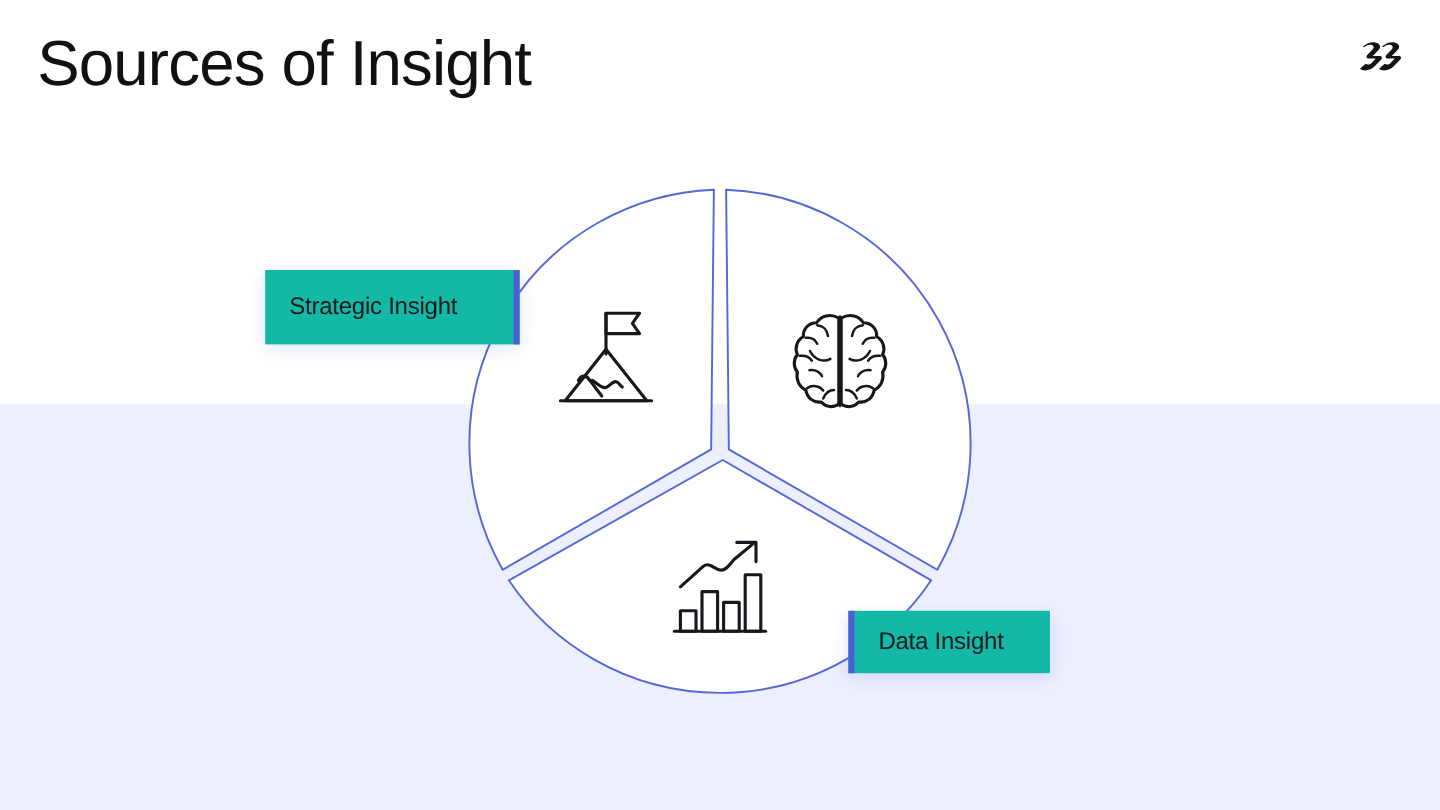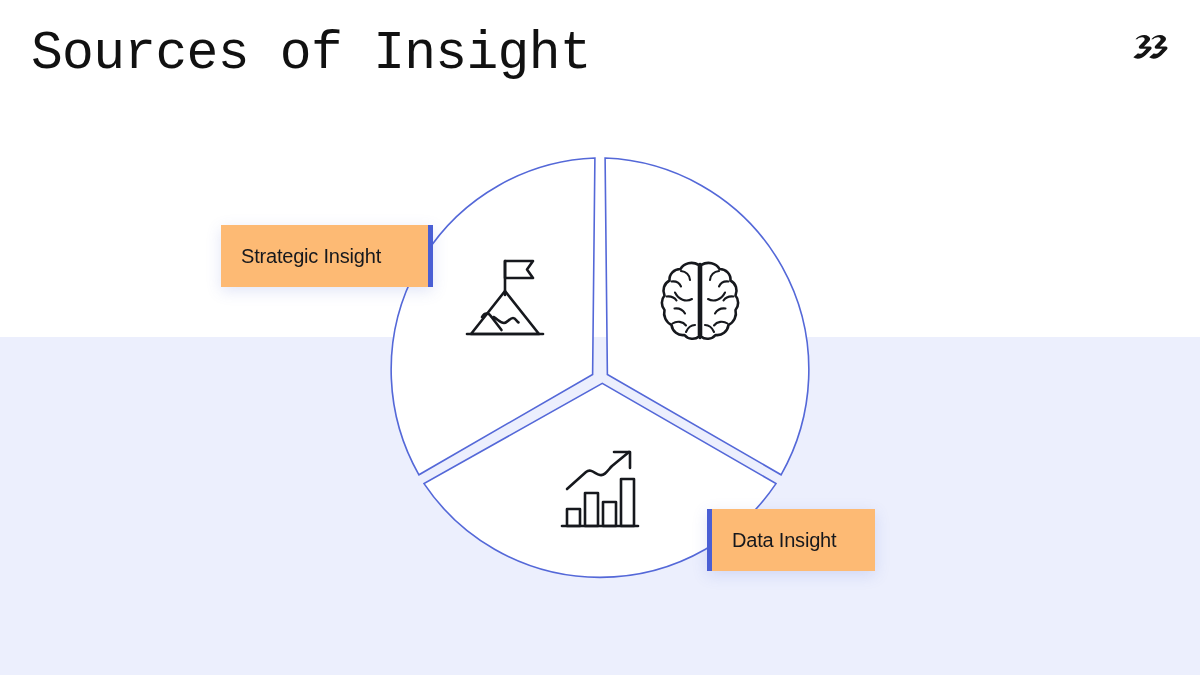--- a/index.html
+++ b/index.html
@@ -41,21 +41,20 @@
   .page-title {
     position: absolute;
     left: 31px;
     top: 22px;
     font-size: 53px;
     line-height: 64px;
     font-weight: 500;
     letter-spacing: -0.7px;
     color: #111111;
     white-space: nowrap;
-    font-family: Liberation Mono, monospace;
   }
   
   .logo {
     position: absolute;
     left: 1131px;
     top: 27px;
     width: 40px;
     height: 40px;
   }
   
@@ -76,21 +75,21 @@
   .icon-box {
     position: absolute;
   }
   .icon-mountain { left: 457px; top: 247px; width: 96px; height: 96px; }
   .icon-brain    { left: 652px; top: 251px; width: 96px; height: 96px; }
   .icon-chart    { left: 552px; top: 442px; width: 96px; height: 96px; }
 
   
   .label {
     position: absolute;
-    background: #fdba74;
+    background: #14b8a6;
     box-shadow: 0 4px 14px rgba(80, 100, 210, 0.17);
     display: flex;
     align-items: center;
     box-sizing: border-box;
   }
   .label span {
     font-size: 20px;
     line-height: 24px;
     color: #16181d;
     letter-spacing: -0.2px;
@@ -109,21 +108,21 @@
     top: 225px;
     width: 168px;
     height: 62px;
     border-left: 5px solid #4a5fd4;
     padding-left: 20px;
   }
   .label-data {
     left: 707px;
     top: 509px;
     width: 168px;
-    height: 62px;
+    height: 52px;
     border-left: 5px solid #4a5fd4;
     padding-left: 20px;
   }
 </style>
 </head>
 <body>
 
 <div id="slide">
 
   <div class="bg-top"></div>

